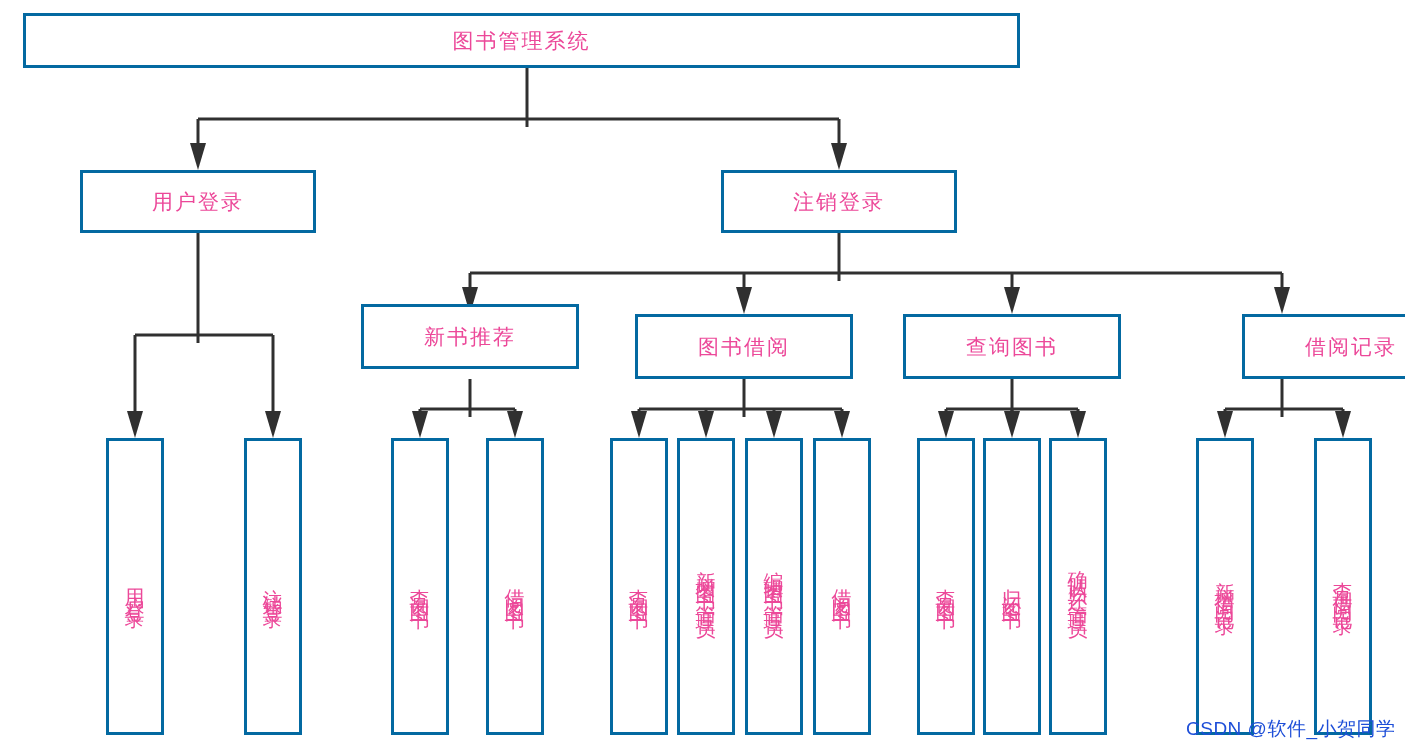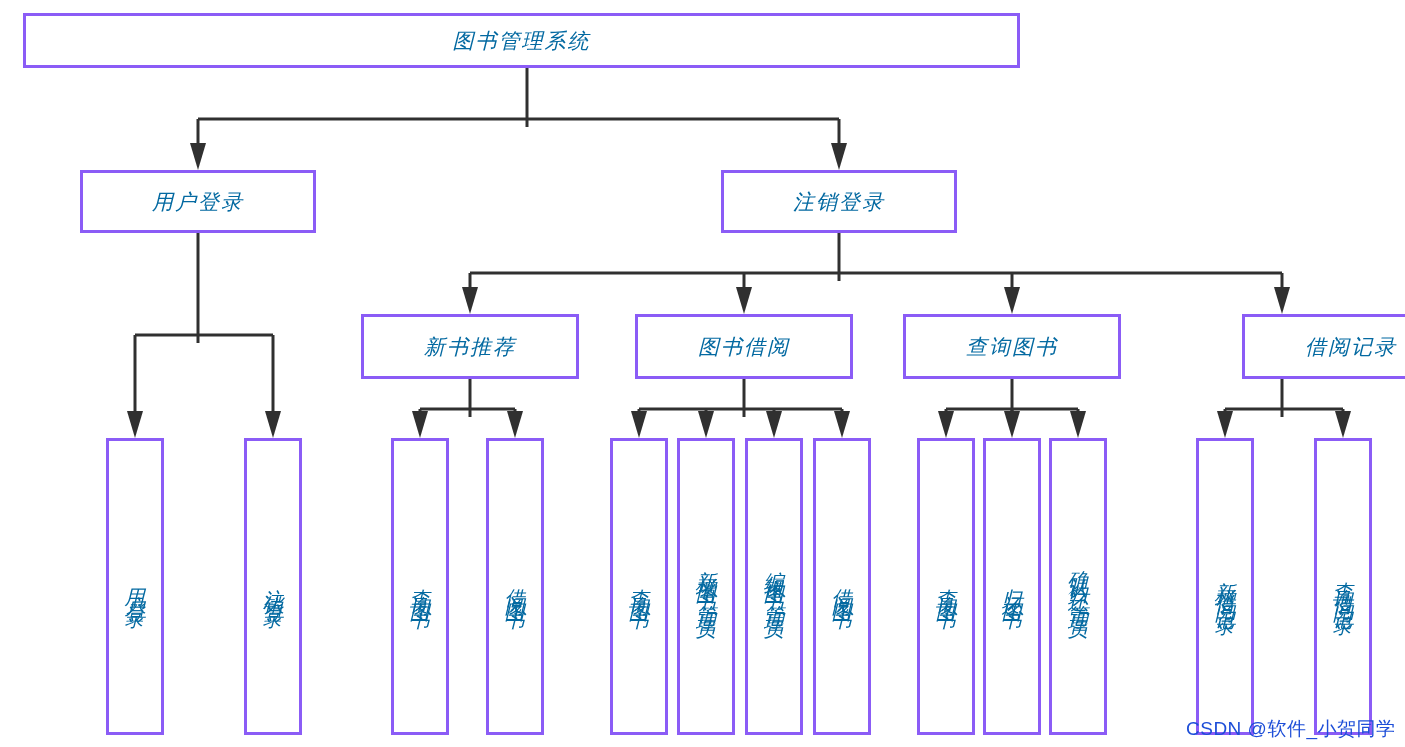--- a/index.html
+++ b/index.html
@@ -7,28 +7,27 @@
     position:relative;
     width:1405px;height:747px;
     background:#ffffff;
     font-family:"Liberation Sans","DejaVu Sans",sans-serif;
     overflow:hidden;
   }
   #wires{position:absolute;left:0;top:0;z-index:1;}
   .node{
     position:absolute;
     box-sizing:border-box;
-    border:3px solid #8b5cf6;
+    border:3px solid #0369a1;
     background:#ffffff;
     display:flex;
     align-items:center;
     justify-content:center;
-    color:#0369a1;
+    color:#ec4899;
     z-index:2;
-    font-style:italic;
   }
   .node.h{
     font-size:21px;
     letter-spacing:2px;
     white-space:nowrap;
   }
   .node.v{
     font-size:20px;
     letter-spacing:7px;
     writing-mode:vertical-rl;
@@ -117,21 +116,21 @@
       <path d="M1217 411 L1233 411 L1225 438 Z"></path>
       <path d="M1335 411 L1351 411 L1343 438 Z"></path>
     </g>
   </svg>
 
   <div class="node h" style="left:23px;top:13px;width:997px;height:55px">图书管理系统</div>
 
   <div class="node h" style="left:80px;top:170px;width:236px;height:63px">用户登录</div>
   <div class="node h" style="left:721px;top:170px;width:236px;height:63px">注销登录</div>
 
-  <div class="node h" style="left:361px;top:314px;width:218px;height:65px">新书推荐</div>
+  <div class="node h" style="left:361px;top:304px;width:218px;height:65px">新书推荐</div>
   <div class="node h" style="left:635px;top:314px;width:218px;height:65px">图书借阅</div>
   <div class="node h" style="left:903px;top:314px;width:218px;height:65px">查询图书</div>
   <div class="node h" style="left:1242px;top:314px;width:218px;height:65px">借阅记录</div>
 
   <div class="node v" style="left:106px;top:438px;width:58px;height:297px">用户登录</div>
   <div class="node v" style="left:244px;top:438px;width:58px;height:297px">注销登录</div>
 
   <div class="node v" style="left:391px;top:438px;width:58px;height:297px">查询图书</div>
   <div class="node v" style="left:486px;top:438px;width:58px;height:297px">借阅图书</div>
 

